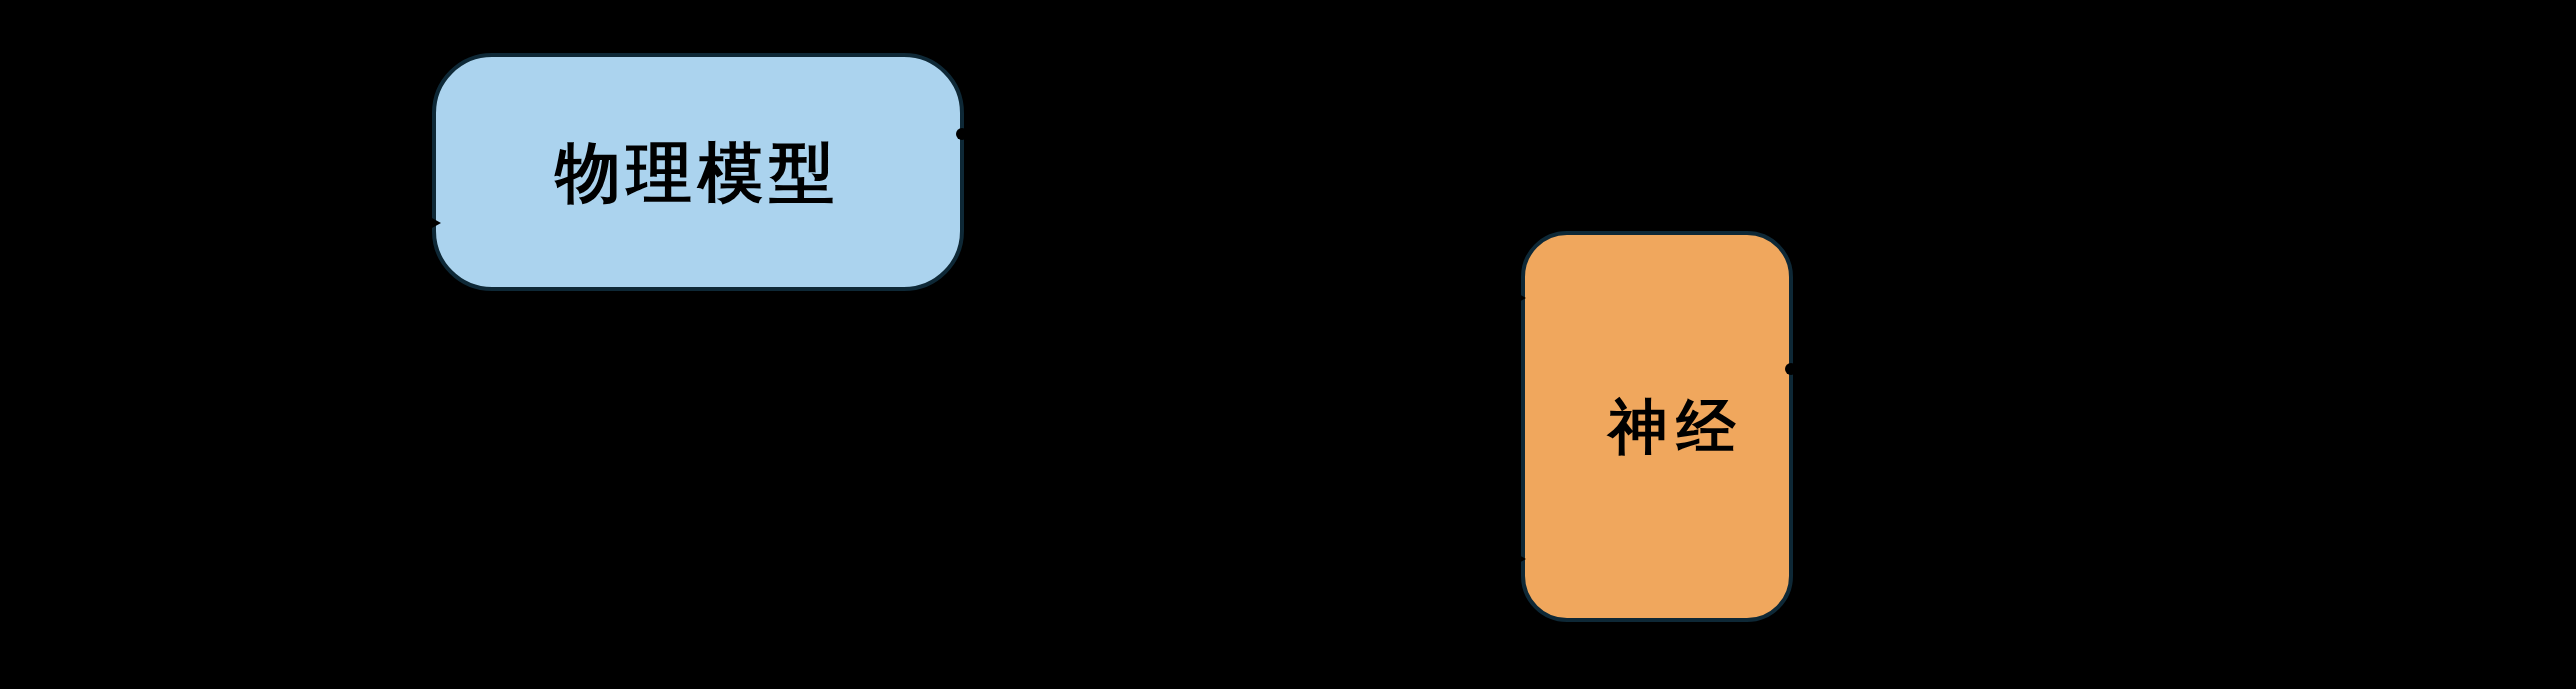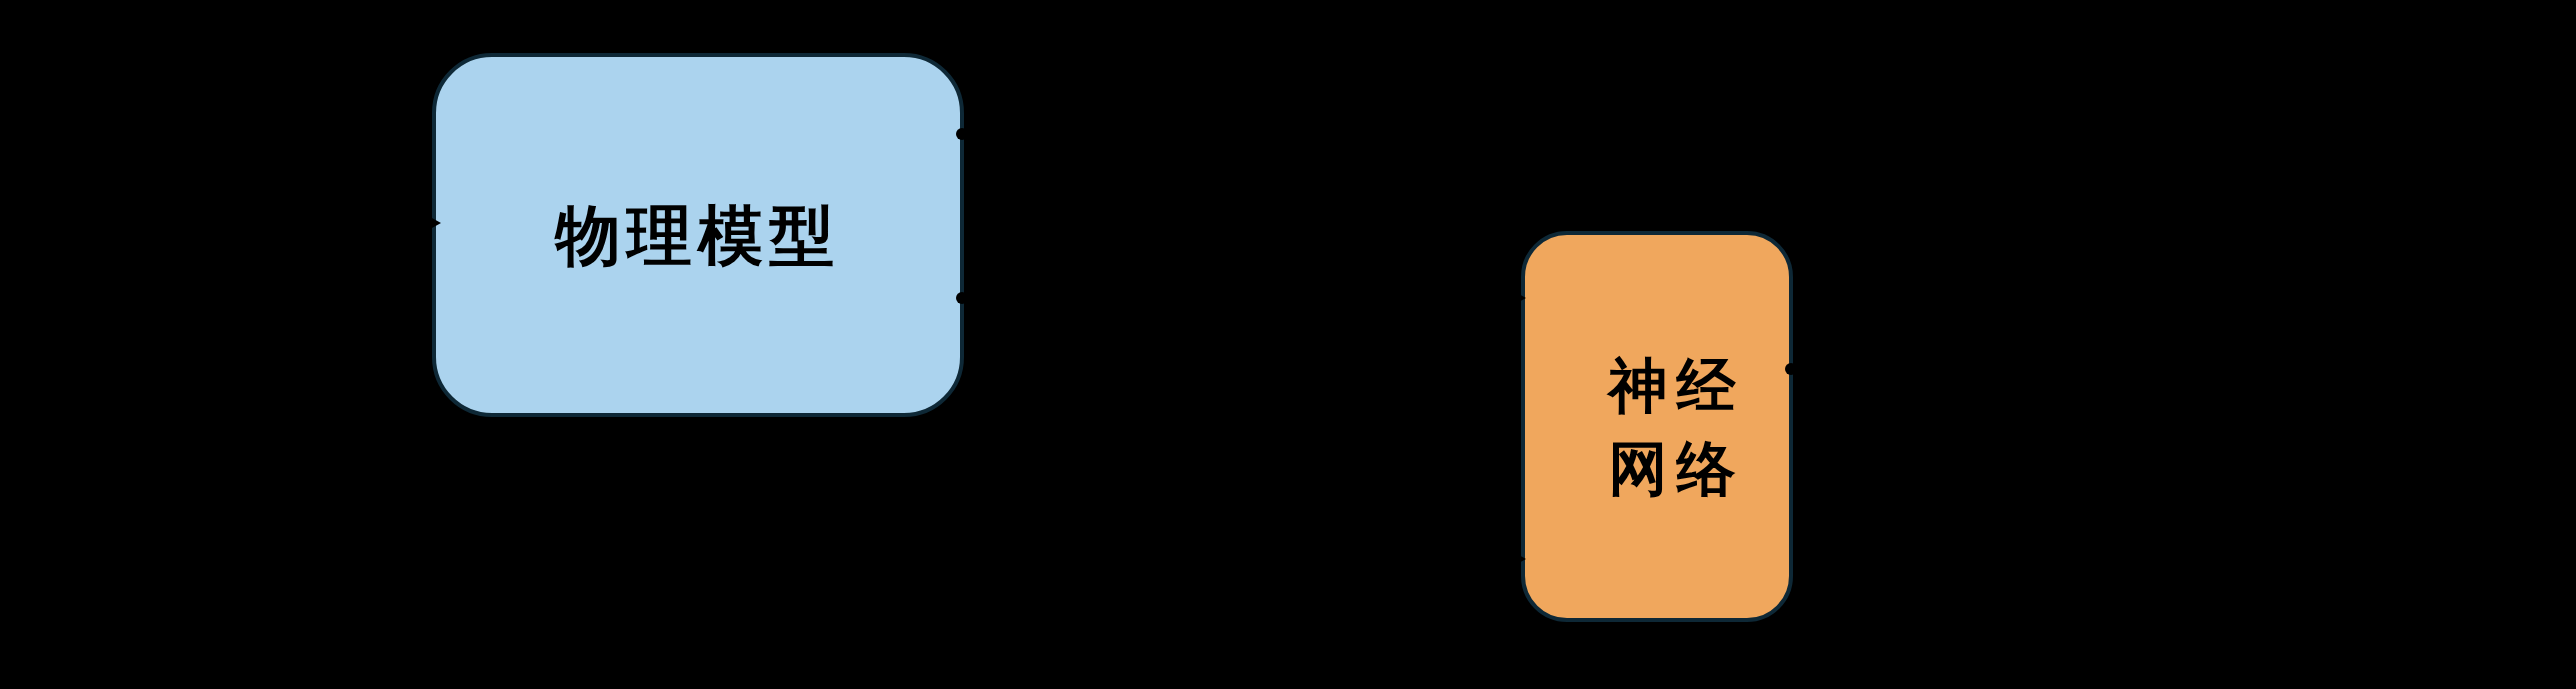--- a/index.html
+++ b/index.html
@@ -43,28 +43,27 @@
     transform: translate(-100%, -50%);
     clip-path: polygon(0 0, 100% 50%, 0 100%);
     z-index: 3;
   }
 </style>
 </head>
 <body>
 
 <div class="canvas" style="background: rgb(0, 0, 0);">
 
-  <div class="node" style="left: 432px; top: 53px; width: 532px; height: 364px; border-radius: 60px; border-width: 4.4px; background-color: rgb(171, 211, 238); border-color: rgb(14, 40, 54); color: rgb(0, 0, 0); font-size: 65px; letter-spacing: 6.3px; line-height: 89px;">
+  <div class="node" style="left: 432px; top: 53px; width: 532px; height: 238px; border-radius: 60px; border-width: 4.4px; background-color: rgb(171, 211, 238); border-color: rgb(14, 40, 54); color: rgb(0, 0, 0); font-size: 65px; letter-spacing: 6.3px; line-height: 89px;">
     <div class="node-label">物理模型</div>
   </div>
 
   <div class="node" style="left: 1521px; top: 231px; width: 272px; height: 391px; border-radius: 46px; border-width: 4.4px; background-color: rgb(240, 167, 93); border-color: rgb(14, 40, 54); color: rgb(0, 0, 0); font-size: 59px; letter-spacing: 8.9px; line-height: 83px; padding-left: 39px;">
     <div class="node-label">
       <span class="line">神经</span>
-      <span class="line">网络</span>
     </div>
   </div>
 
   <div class="dot" style="left: 962px; top: 134px; width: 12px; height: 12px; background-color: rgb(0, 0, 0);"></div>
   <div class="dot" style="left: 962px; top: 298px; width: 12px; height: 12px; background-color: rgb(0, 0, 0);"></div>
   <div class="dot" style="left: 1791px; top: 369px; width: 12px; height: 12px; background-color: rgb(0, 0, 0);"></div>
 
   <div class="arrowhead" style="left: 441px; top: 223px; width: 15px; height: 16.4px; background-color: rgb(0, 0, 0);"></div>
   <div class="arrowhead" style="left: 1526px; top: 298px; width: 15px; height: 16.4px; background-color: rgb(0, 0, 0);"></div>
   <div class="arrowhead" style="left: 1526px; top: 559px; width: 15px; height: 16.4px; background-color: rgb(0, 0, 0);"></div>

